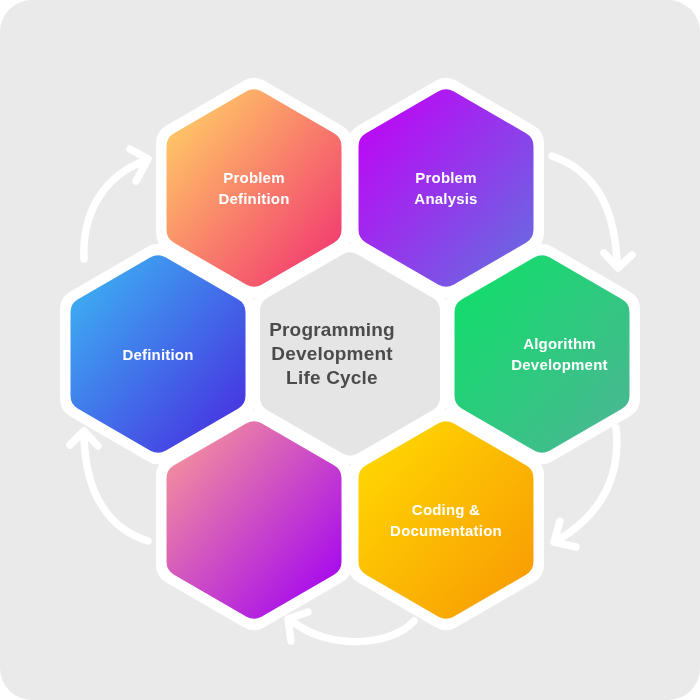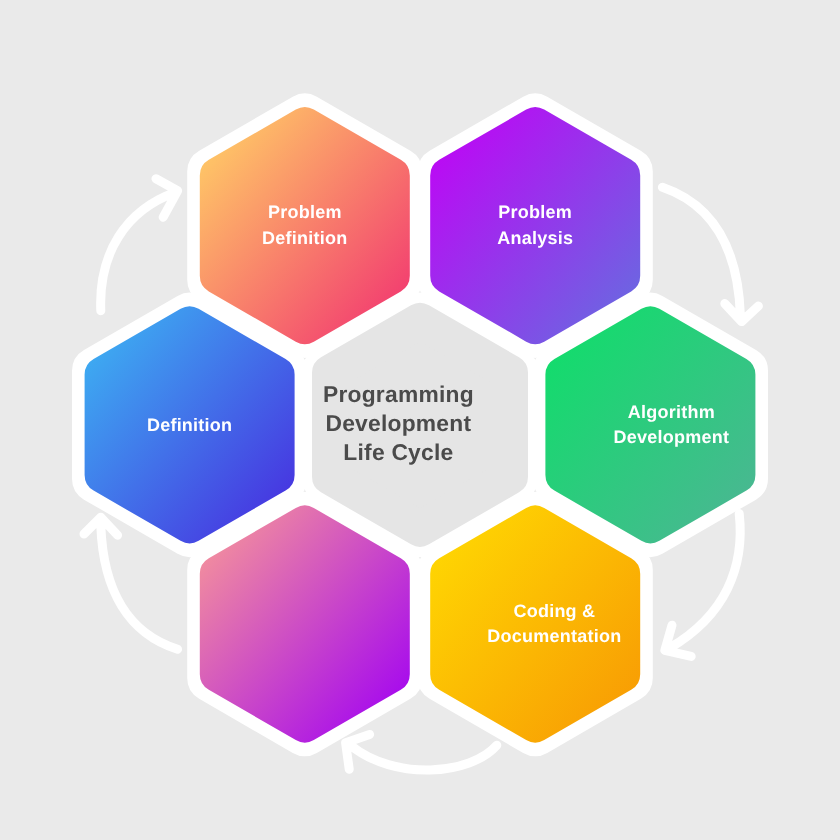--- a/index.html
+++ b/index.html
@@ -1,20 +1,21 @@
 <!DOCTYPE html>
 <html><head>
 <meta charset="utf-8">
 <style>
   html,body{margin:0;padding:0;}
   .stage{
     position:relative;
     width:700px;height:700px;
     overflow:hidden;
     font-family:"Liberation Sans",sans-serif;
+    border-radius:32px;
   }
   .stage svg{position:absolute;left:0;top:0;}
   .hex-label{
     position:absolute;
     width:175px;height:202px;
     display:flex;align-items:center;justify-content:center;
     text-align:center;
     white-space:pre-line;
     font-weight:bold;
     font-size:15px;line-height:21px;
@@ -92,20 +93,20 @@
     <polygon fill="url(#grad5)" stroke="url(#grad5)" stroke-width="30" stroke-linejoin="round" points="158,270.3 230.5,312.15 230.5,395.85 158,437.7 85.5,395.85 85.5,312.15"></polygon>
     <polygon stroke-width="30" stroke-linejoin="round" points="350,267.4 425,310.7 425,397.3 350,440.6 275,397.3 275,310.7" fill="#E5E5E5" stroke="#E5E5E5"></polygon>
   </svg>
 
   <div class="hex-label" style="left: 166.5px; top: 87px; color: rgb(255, 255, 255);">Problem
 Definition</div>
   <div class="hex-label" style="left: 358.5px; top: 87px; color: rgb(255, 255, 255);">Problem
 Analysis</div>
   <div class="hex-label" style="left: 472px; top: 253px; color: rgb(255, 255, 255);">Algorithm
 Development</div>
-  <div class="hex-label" style="left: 358.5px; top: 419px; color: rgb(255, 255, 255); padding-left: 16px;">Coding &amp;
+  <div class="hex-label" style="left: 358.5px; top: 419px; color: rgb(255, 255, 255);">Coding &amp;
 Documentation</div>
   <div class="hex-label" style="left: 70.5px; top: 253px; color: rgb(255, 255, 255);">Definition</div>
   <div class="center-label" style="left: 260px; top: 250px; color: rgb(75, 75, 75);">Programming
 Development
 Life Cycle</div>
 
 </div>
 
 </body></html>

